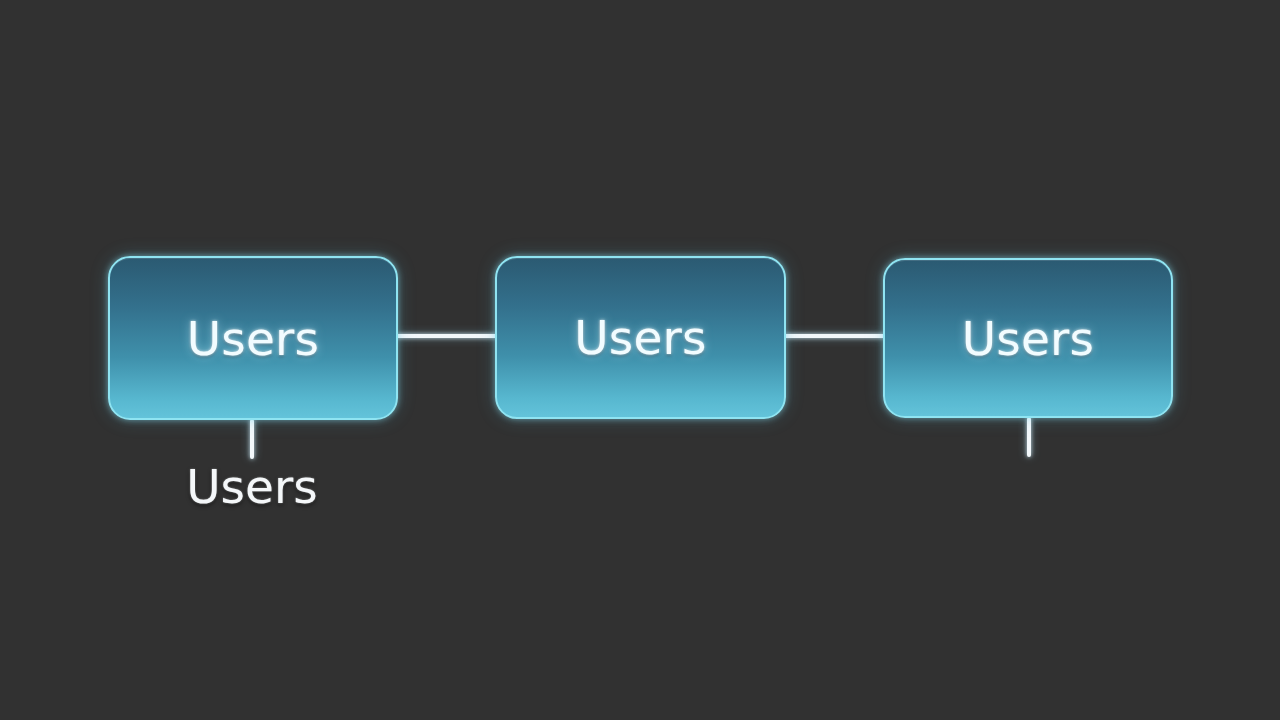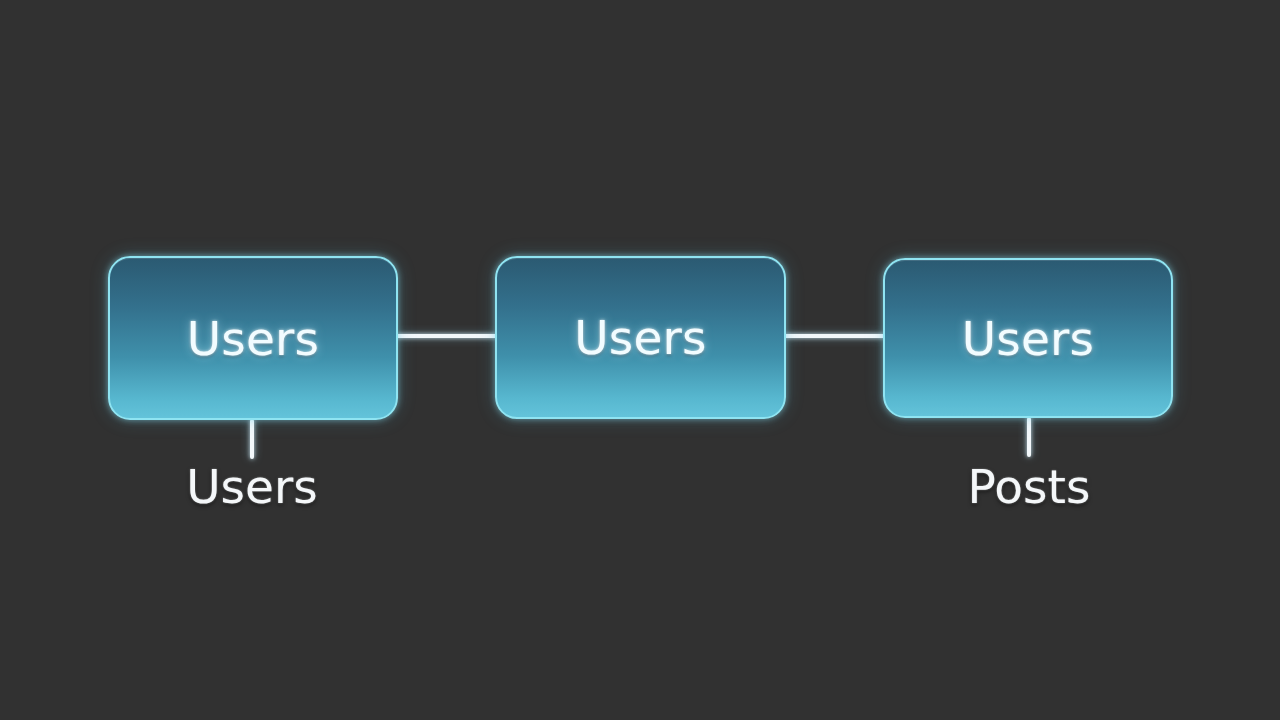--- a/index.html
+++ b/index.html
@@ -111,15 +111,14 @@
 
   <div class="node" id="node-2">
     <span class="node-label">Users</span>
   </div>
 
   <div class="node" id="node-3">
     <span class="node-label">Users</span>
   </div>
 
   <div class="caption" id="caption-1">Users</div>
-  <div class="caption" id="caption-3">Posts</div>
 
 </div>
 
 </body></html>

